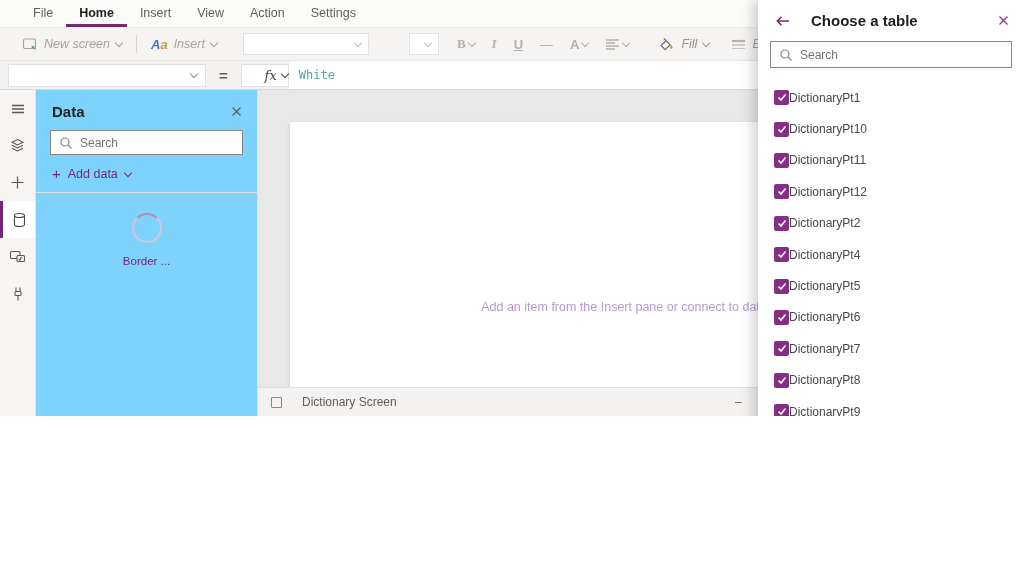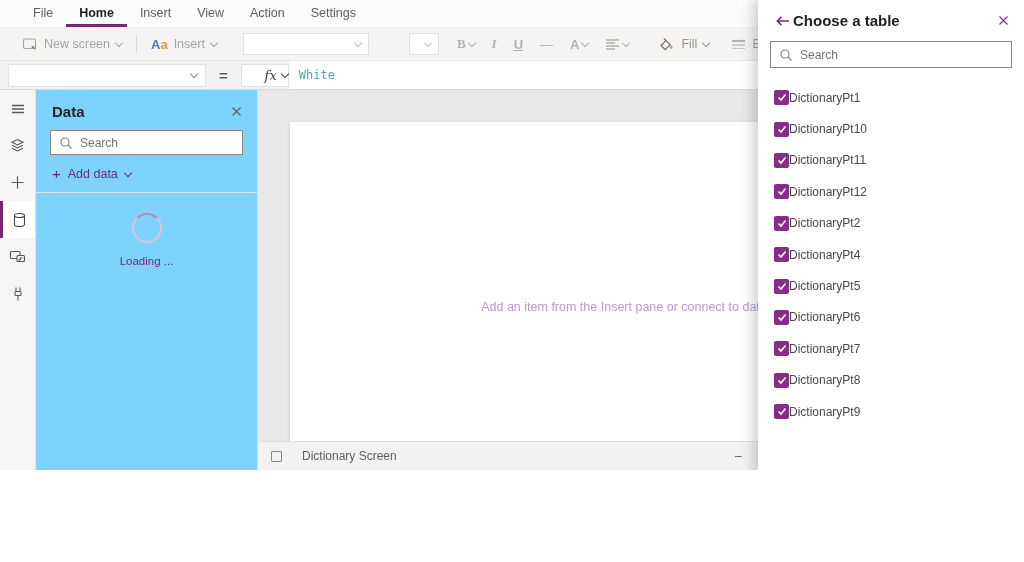--- a/index.html
+++ b/index.html
@@ -1,29 +1,29 @@
 <!DOCTYPE html>
 <html><head>
 <meta charset="utf-8">
 <style>
   * { box-sizing: border-box; margin: 0; padding: 0; }
   html,body { width:1024px; height:562px; overflow:hidden; }
   body { font-family:"Liberation Sans", sans-serif; background:#fff; color:#252423; font-size:12.5px; }
-  .app { position:relative; width:1024px; height:470px; overflow:hidden; }
+  .app { position:relative; width:1024px; height:416px; overflow:hidden; }
 
   
   .menubar { position:absolute; top:0; left:0; width:100%; height:28px; background:#fbfbfa;
              display:flex; align-items:stretch; padding-left:20px; border-bottom:1px solid #ececeb; }
   .menu-item { padding:0 13px; line-height:27px; color:#605e5c; cursor:default; }
   .menu-item.active { color:#201f1e; font-weight:bold; border-bottom:3px solid #742774; }
 
   
   .toolbar { position:absolute; top:28px; left:0; width:100%; height:33px; background:#f5f4f3;
              display:flex; align-items:center; padding-left:22px; border-bottom:1px solid #e8e6e4; }
-  .tbtn { display:flex; align-items:center; gap:6px; color:#a6a4a2; white-space:nowrap; }
+  .tbtn { display:flex; align-items:center; gap:6px; color:#a6a4a2; white-space:nowrap;font-style:italic; }
   .chev { width:6px; height:6px; border-right:1.4px solid currentColor; border-bottom:1.4px solid currentColor;
           transform:rotate(45deg); display:inline-block; margin-top:-3px; }
   .tdivider { width:1px; height:18px; background:#d8d6d4; margin:0 14px; }
   .combo { background:#fff; border:1px solid #e3e1df; height:22px; display:flex; align-items:center;
            justify-content:flex-end; padding:0 7px; color:#c3c1bf; }
   .fmt { color:#b3b1af; font-size:13px; display:flex; align-items:center; gap:3px; margin-right:17px; }
   .fmt b { font-weight:bold; font-family:"Liberation Serif", serif; }
   .aa b { font-family:"Liberation Sans", sans-serif; font-size:13px; }
 
   
@@ -70,21 +70,21 @@
   
   .bottombar { position:absolute; left:258px; right:0; bottom:0; height:29px; background:#f3f2f1;
                border-top:1px solid #e1dfdd; display:flex; align-items:center; padding-left:13px; gap:20px;
                color:#605e5c; font-size:12px; }
   .screen-chip { width:11px; height:11px; border:1px solid #8a8886; border-radius:1px; }
   .zoom-out { position:absolute; left:477px; color:#605e5c; }
 
   
   .tablepanel { position:absolute; top:0; left:758px; width:266px; height:562px; background:#fff;
                 box-shadow:-5px 0 12px rgba(0,0,0,.18); display:flex; flex-direction:column; }
-  .tp-header { display:flex; align-items:center; gap:2px; padding:12px 14px 10px 17px; }
+  .tp-header { display:flex; align-items:center; gap:20px; padding:12px 14px 10px 17px; }
   .tp-title { font-size:15px; font-weight:bold; color:#201f1e; }
   .tp-close { margin-left:auto; color:#8b3d8b; display:flex; }
   .tp-search { margin:2px 12px 14px; height:27px; background:#fff; border:1px solid #8a8886; display:flex;
                align-items:center; padding:0 8px; gap:7px; }
   .tp-search input { border:none; outline:none; flex:1; font-size:12px; font-family:"Liberation Sans",sans-serif;
                      background:transparent; color:#333; }
   .tp-search input::placeholder { color:#767472; }
   .tp-list { flex:1; padding:0 16px; overflow:hidden; }
   .tp-row { height:31.4px; display:flex; align-items:center; gap:0; }
   .cb { width:15px; height:15px; background:#862e86; border-radius:2px; display:flex; align-items:center;
@@ -272,21 +272,21 @@
       <input type="text" placeholder="Search" style="">
     </div>
     <div class="adddata">
       <span class="plus">+</span>
       <span>Add data</span>
       <span class="chev"></span>
     </div>
     <div class="dp-divider"></div>
     <div class="loading">
       <div class="spinner"></div>
-      <div class="loading-label">Loading ...</div>
+      <div class="loading-label">Border ...</div>
     </div>
   </aside>
 
   <div class="canvas">
     <div class="artboard">
       <div class="hint">
         <span>Add an item from the Insert pane or </span><a href="#">connect to data</a>
       </div>
     </div>
   </div>

